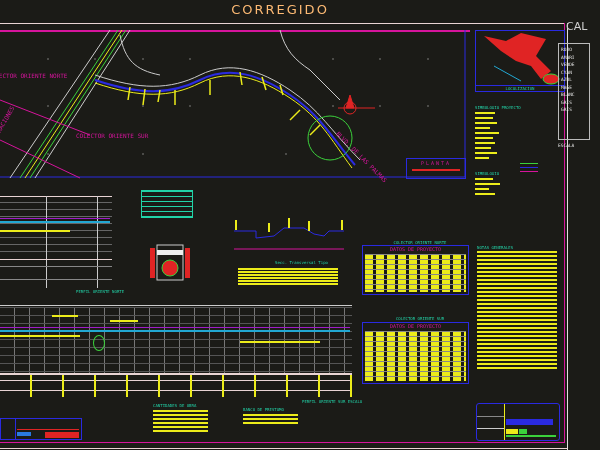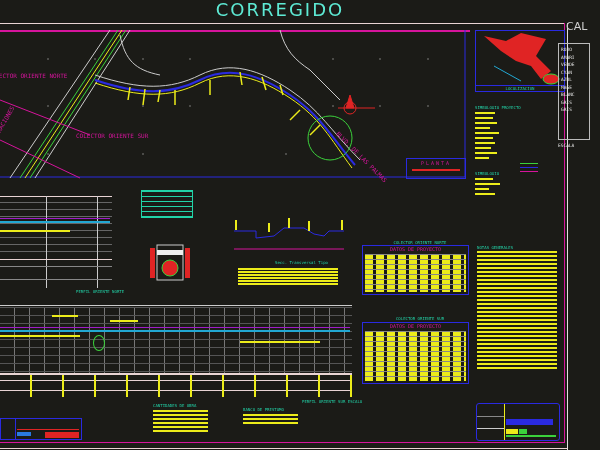--- a/index.html
+++ b/index.html
@@ -1,18 +1,18 @@
 <!DOCTYPE html>
 <html><head>
 <meta charset="utf-8">
 <style>
   html,body{margin:0;padding:0;background:#1b1b17;}
   body{width:600px;height:450px;position:relative;overflow:hidden;font-family:"DejaVu Sans Mono",monospace;}
   .abs{position:absolute;}
-  .title{left:0;top:0;width:560px;text-align:center;color:#5eead4;font-size:18px;letter-spacing:2px;font-family:"DejaVu Sans",sans-serif;line-height:20px;}
+  .title{left:0;top:0;width:560px;text-align:center;color:#fdba74;font-size:13px;letter-spacing:2px;font-family:"DejaVu Sans",sans-serif;line-height:20px;}
   .hline{position:absolute;height:1px;}
   .vline{position:absolute;width:1px;}
   .tiny{font-size:4px;line-height:5px;white-space:nowrap;}
   .lbl{font-size:6px;white-space:nowrap;}
   .ybar{background:#ecec1a;height:2px;position:absolute;}
   .side-legend{left:556px;top:18px;width:32px;height:160px;color:#cfcfcf;}
   .legend-box{position:absolute;left:2px;top:25px;width:30px;height:95px;border:1px solid #bbb;}
   .legend-item{font-size:4.5px;line-height:7.5px;padding-left:2px;color:#e8e8e8;}
   .tbl{position:absolute;border:1px solid #2a2ae0;background:#1b1b17;}
   .tbl-grid{position:absolute;inset:8px 2px 2px 2px;background:

